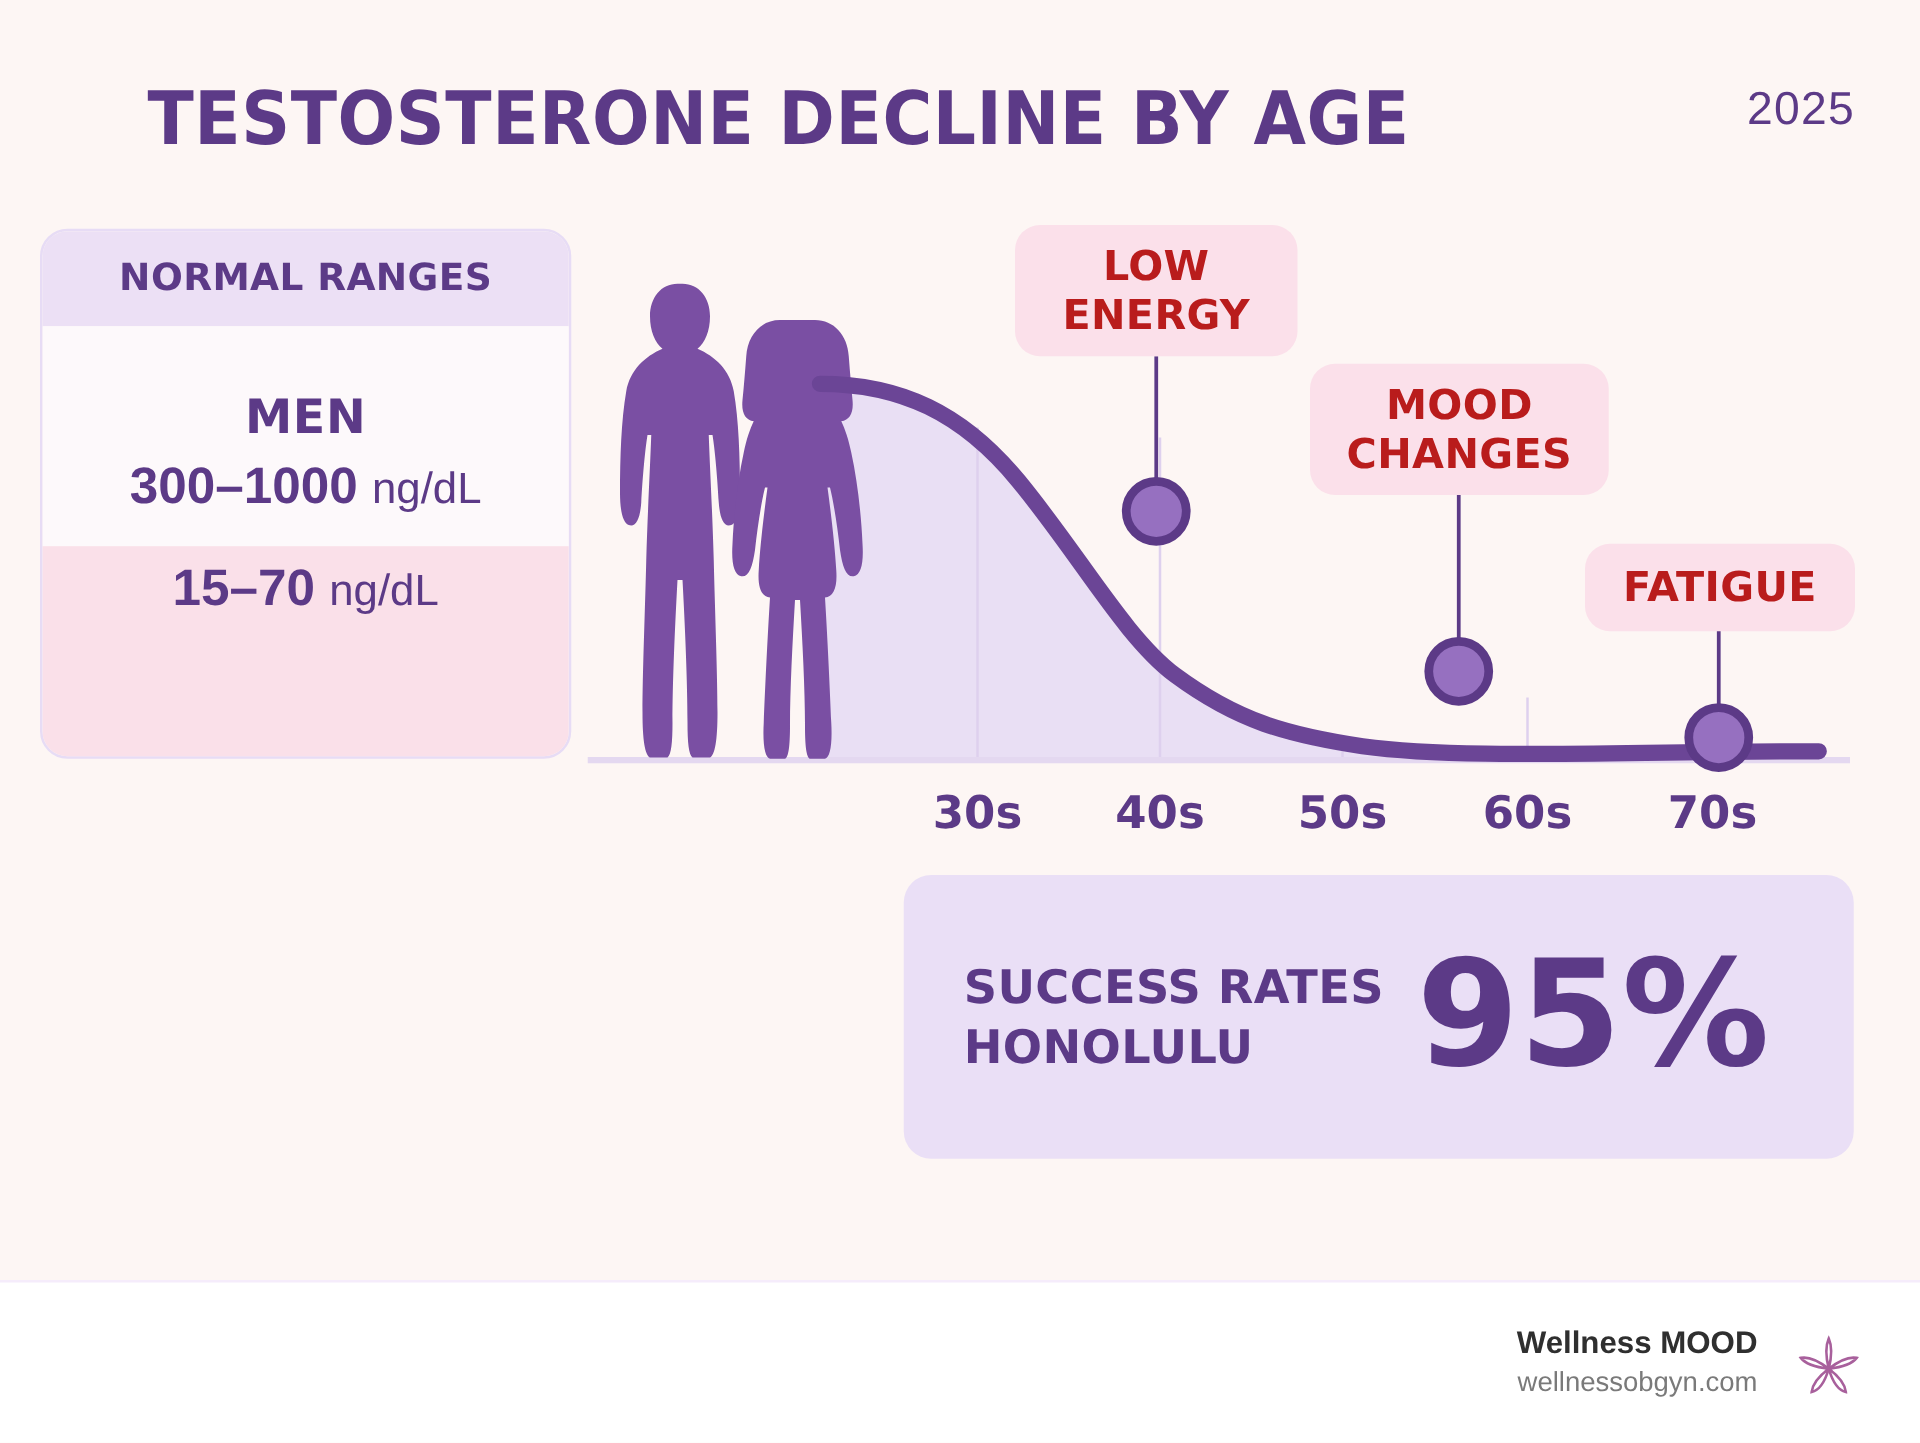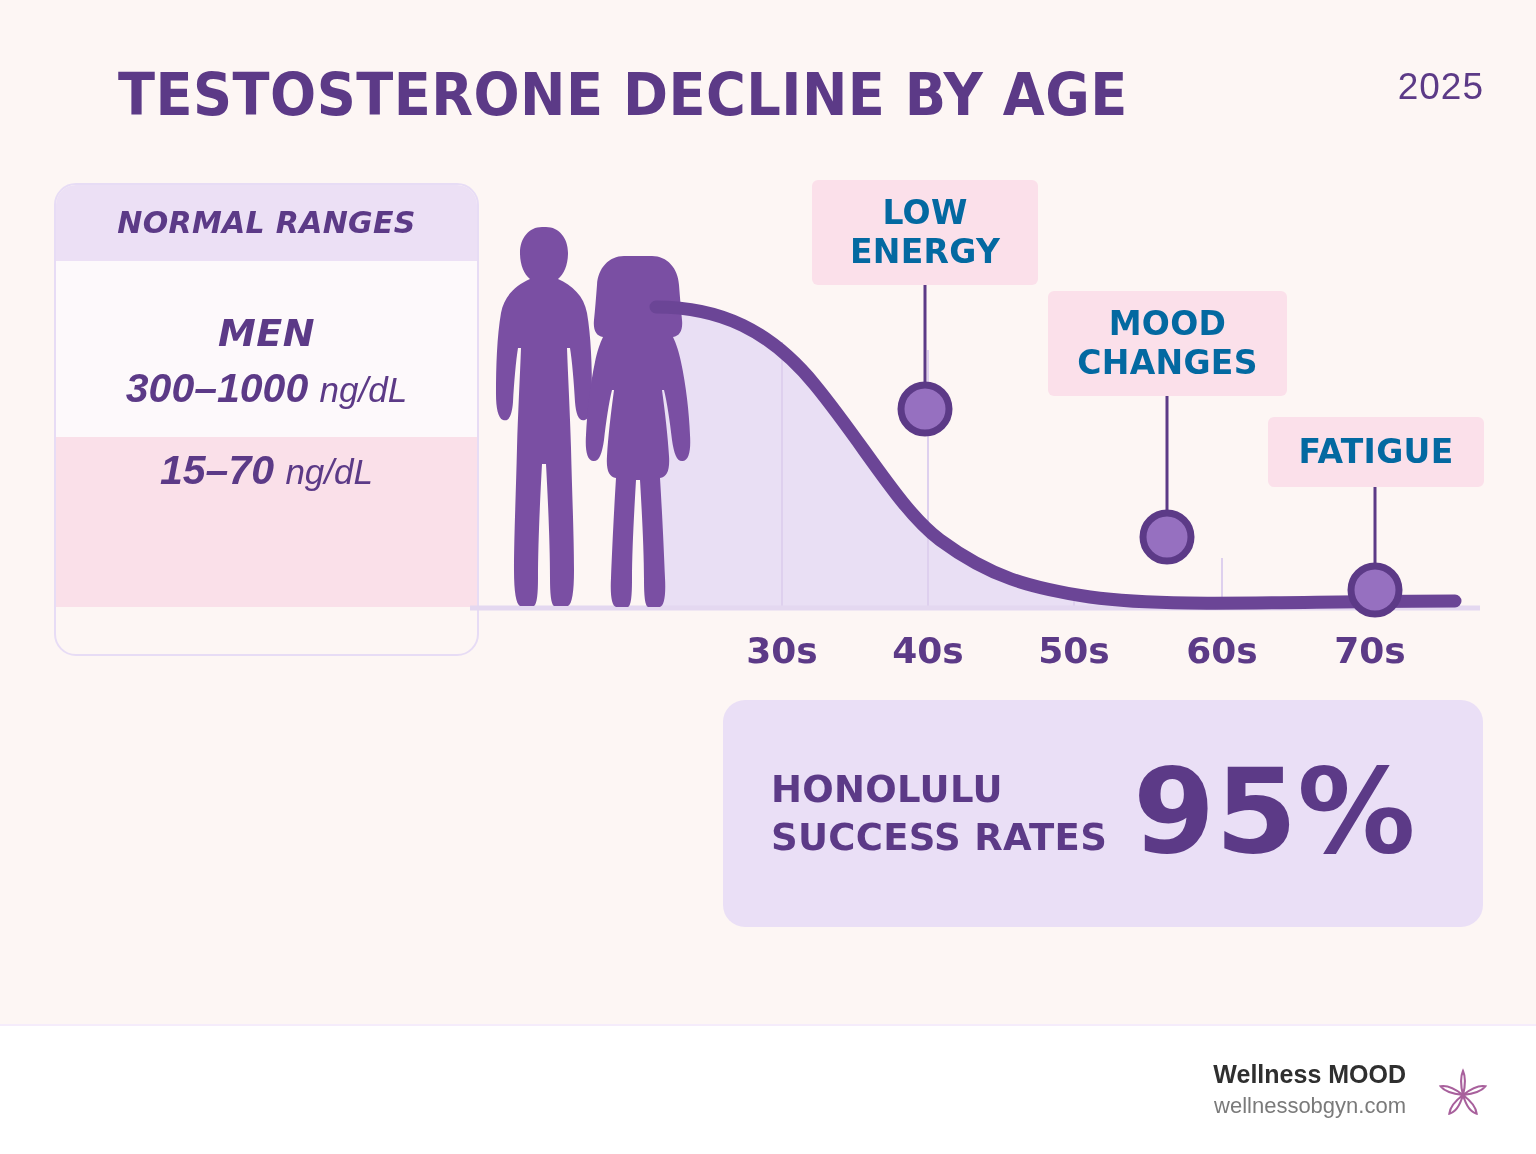--- a/index.html
+++ b/index.html
@@ -56,25 +56,24 @@
     background: #ece0f5;
     text-align: center;
     color: #5c3a87;
     font-weight: bold;
     font-family: "DejaVu Sans", sans-serif;
     letter-spacing: 0.3px;
   }
 
   
   #ranges-card {
-    left: 54px;
+    left: 32px;
     top: 183px;
     width: 425px;
-    height: 473px;
-    font-style: italic;
+    height: 424px;
   }
   #ranges-card .card-head {
     height: 76px;
     line-height: 76px;
     font-size: 30px;
   }
   .range-row {
     text-align: center;
     color: #5c3a87;
   }
@@ -177,34 +176,34 @@
     font-weight: bold;
     color: #5c3a87;
     font-family: "DejaVu Sans", sans-serif;
     transform: translateX(-50%);
   }
 
   
   .callout {
     position: absolute;
     background: #fbe0ea;
-    border-radius: 6px;
-    color: #0369a1;
+    border-radius: 20px;
+    color: #b91c1c;
     font-weight: bold;
     font-family: "DejaVu Sans", sans-serif;
     text-align: center;
     display: flex;
     align-items: center;
     justify-content: center;
     line-height: 1.16;
     letter-spacing: 0.3px;
   }
   #callout-0 { left: 812px; top: 180px; width: 226px; height: 105px; font-size: 33px; }
   #callout-1 { left: 1048px; top: 291px; width: 239px; height: 105px; font-size: 33px; }
-  #callout-2 { left: 1268px; top: 417px; width: 216px; height: 70px;  font-size: 33px; }
+  #callout-2 { left: 1268px; top: 435px; width: 216px; height: 70px;  font-size: 33px; }
 
   
   #footer {
     position: absolute;
     left: 0;
     top: 1024px;
     width: 1536px;
     height: 130px;
     background: #ffffff;
     border-top: 2px solid #f5ecfb;
@@ -307,22 +306,22 @@
     <div class="axis-label" style="left:312px;">30s</div>
     <div class="axis-label" style="left:458px;">40s</div>
     <div class="axis-label" style="left:604px;">50s</div>
     <div class="axis-label" style="left:752px;">60s</div>
     <div class="axis-label" style="left:900px;">70s</div>
   </div>
 
 
   <div id="success-card">
     <div class="label">
+      <div>SUCCESS RATES</div>
       <div>HONOLULU</div>
-      <div>SUCCESS RATES</div>
     </div>
     <div class="big">95%</div>
   </div>
 
   <div id="footer">
     <div class="brand-wrap">
       <div class="brand-name">Wellness MOOD</div>
       <div class="brand-url">wellnessobgyn.com</div>
     </div>
     <svg class="logo" width="62" height="62" viewBox="0 0 100 100">

